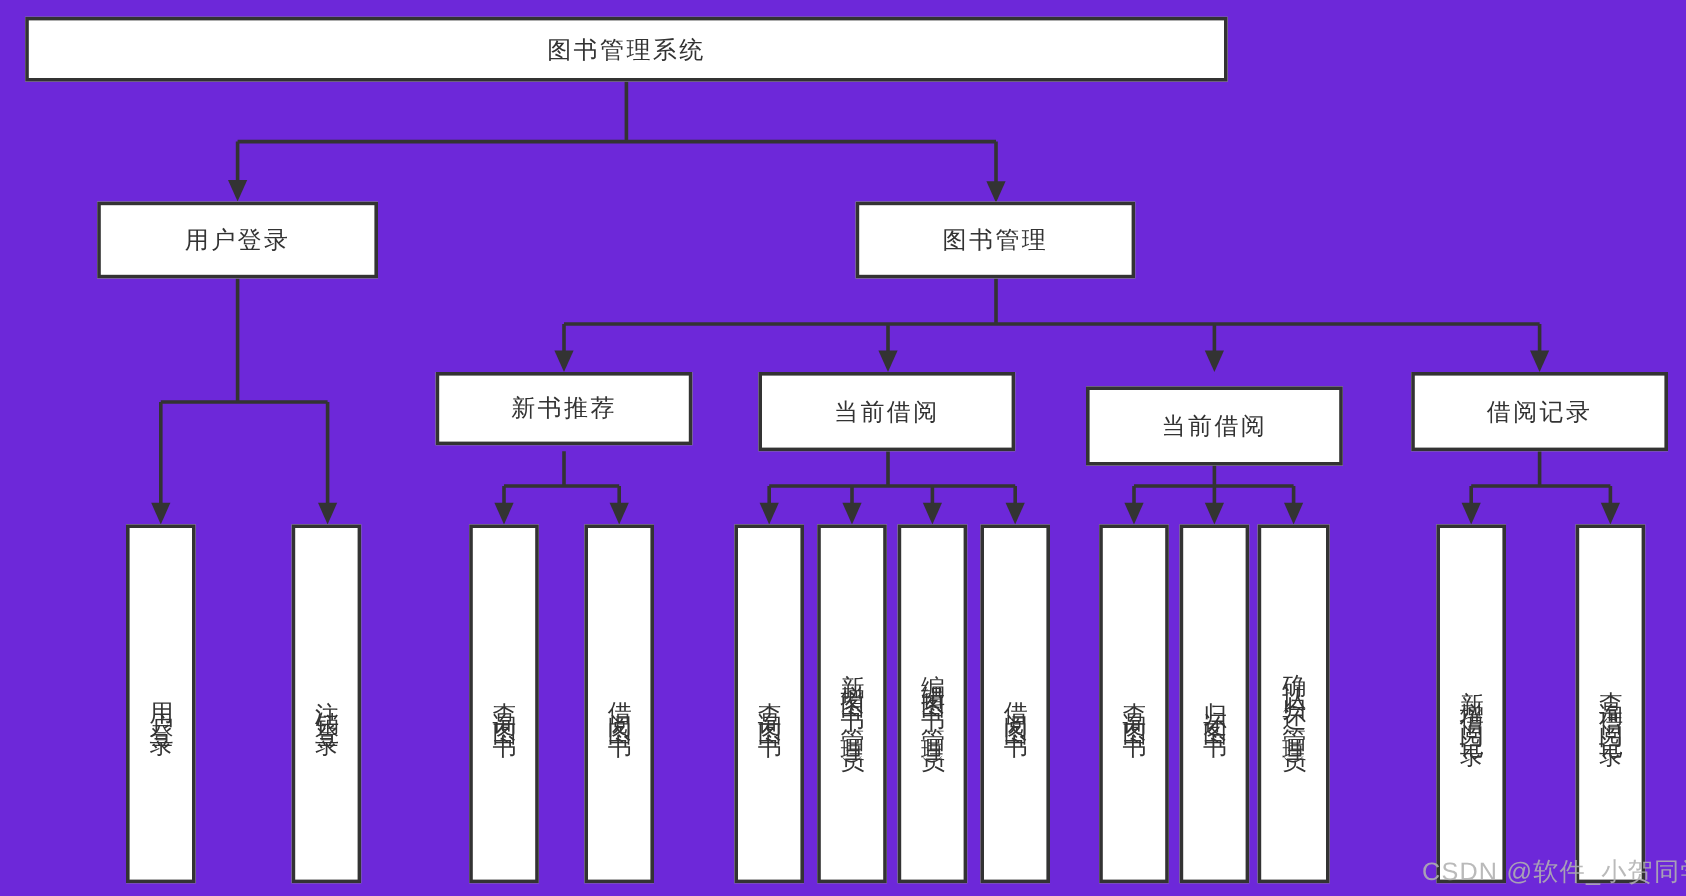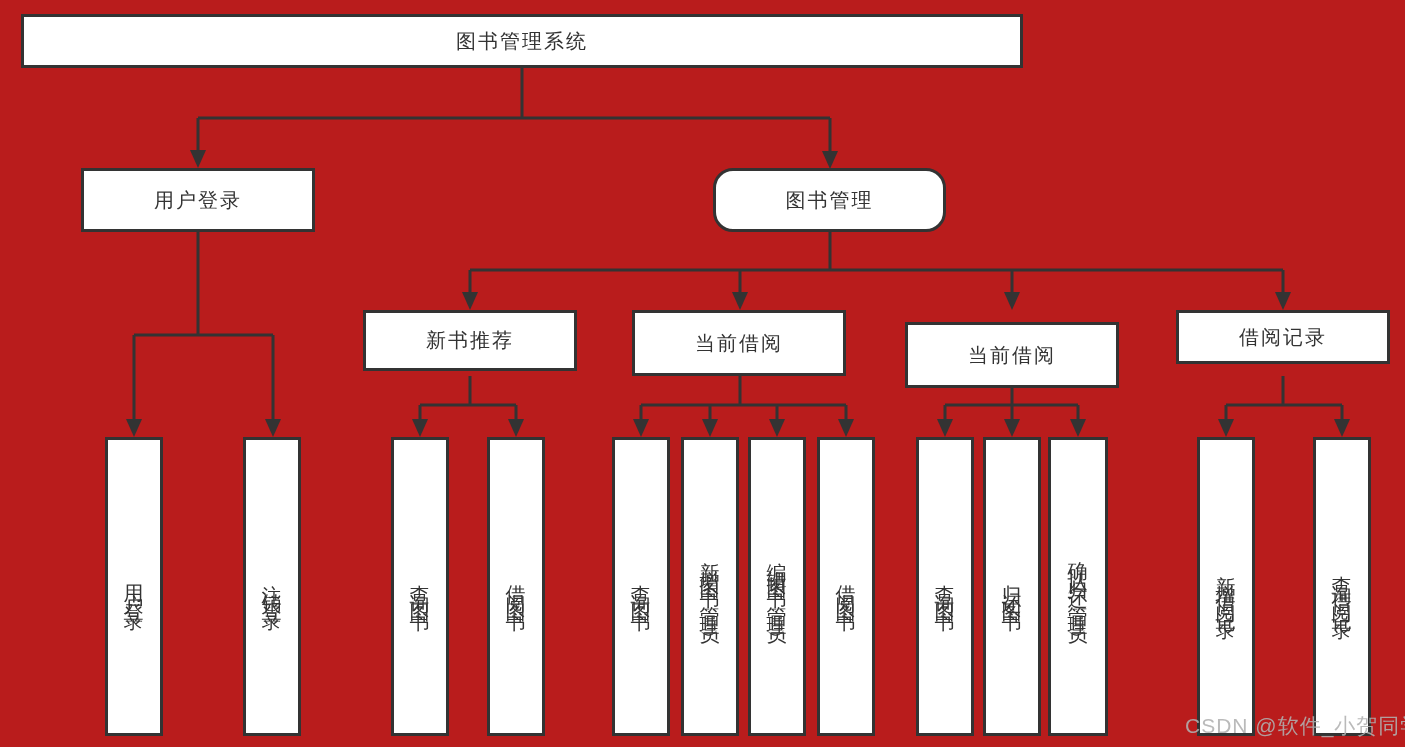--- a/index.html
+++ b/index.html
@@ -1,20 +1,20 @@
 <!DOCTYPE html>
 <html><head>
 <meta charset="utf-8">
 <style>
   html, body { margin: 0; padding: 0; background: #ffffff; }
   #canvas {
     position: relative;
     width: 1405px;
     height: 747px;
-    background: #b91c1c;
+    background: #6d28d9;
     overflow: hidden;
     font-family: "Liberation Sans", "DejaVu Sans", sans-serif;
   }
   #connectors {
     position: absolute;
     left: 0; top: 0;
     z-index: 1;
   }
   .node {
     position: absolute;
@@ -89,26 +89,26 @@
       <polygon points="1004,419 1020,419 1012,437"></polygon>
       <polygon points="1070,419 1086,419 1078,437"></polygon>
       <polygon points="1218,419 1234,419 1226,437"></polygon>
       <polygon points="1334,419 1350,419 1342,437"></polygon>
     </g>
   </svg>
 
   <div class="node h" style="left:21px; top:14px; width:1002px; height:54px;">图书管理系统</div>
 
   <div class="node h" style="left:81px; top:168px; width:234px; height:64px;">用户登录</div>
-  <div class="node h" style="left:713px; top:168px; width:233px; height:64px;border-radius:20px;">图书管理</div>
+  <div class="node h" style="left:713px; top:168px; width:233px; height:64px;">图书管理</div>
 
   <div class="node h" style="left:363px; top:310px; width:214px; height:61px;">新书推荐</div>
   <div class="node h" style="left:632px; top:310px; width:214px; height:66px;">当前借阅</div>
   <div class="node h" style="left:905px; top:310px; width:214px; height:66px;margin-top:12px;">当前借阅</div>
-  <div class="node h" style="left:1176px; top:310px; width:214px; height:54px;">借阅记录</div>
+  <div class="node h" style="left:1176px; top:310px; width:214px; height:66px;">借阅记录</div>
 
   <div class="node v" style="left:105px; top:437px; width:58px; height:299px;">用户登录</div>
   <div class="node v" style="left:243px; top:437px; width:58px; height:299px;">注销登录</div>
 
   <div class="node v" style="left:391px; top:437px; width:58px; height:299px;">查询图书</div>
   <div class="node v" style="left:487px; top:437px; width:58px; height:299px;">借阅图书</div>
 
   <div class="node v" style="left:612px; top:437px; width:58px; height:299px;">查询图书</div>
   <div class="node v" style="left:681px; top:437px; width:58px; height:299px;">新增图书（管理员）</div>
   <div class="node v" style="left:748px; top:437px; width:58px; height:299px;">编辑图书（管理员）</div>

